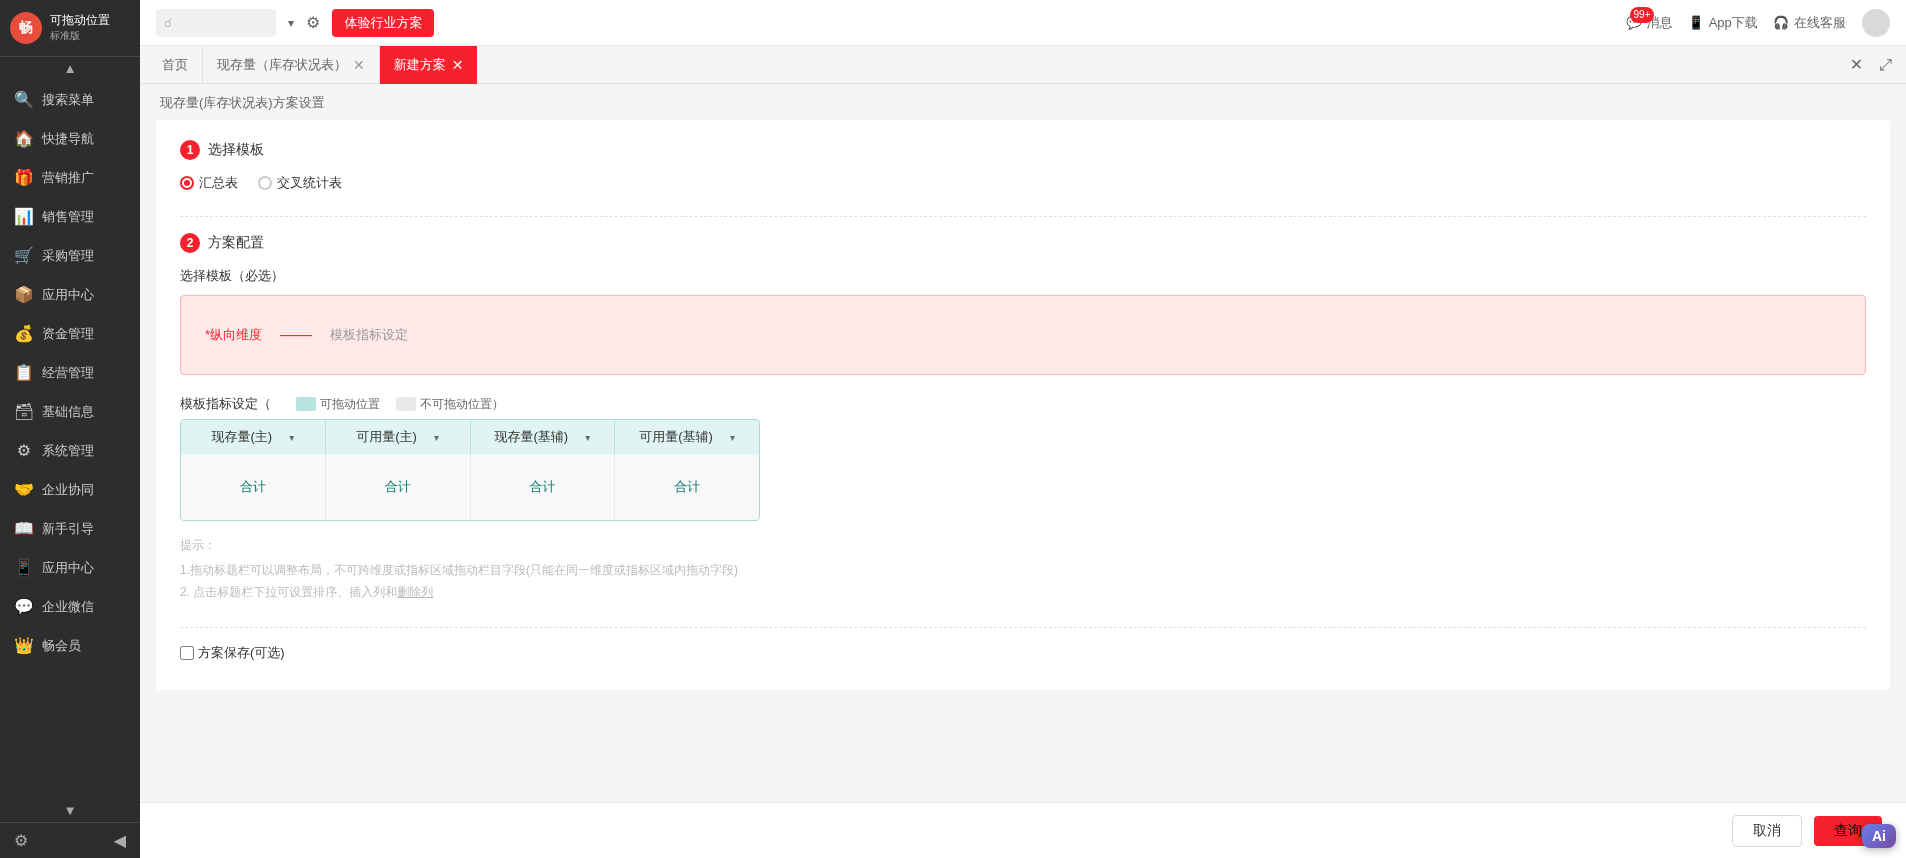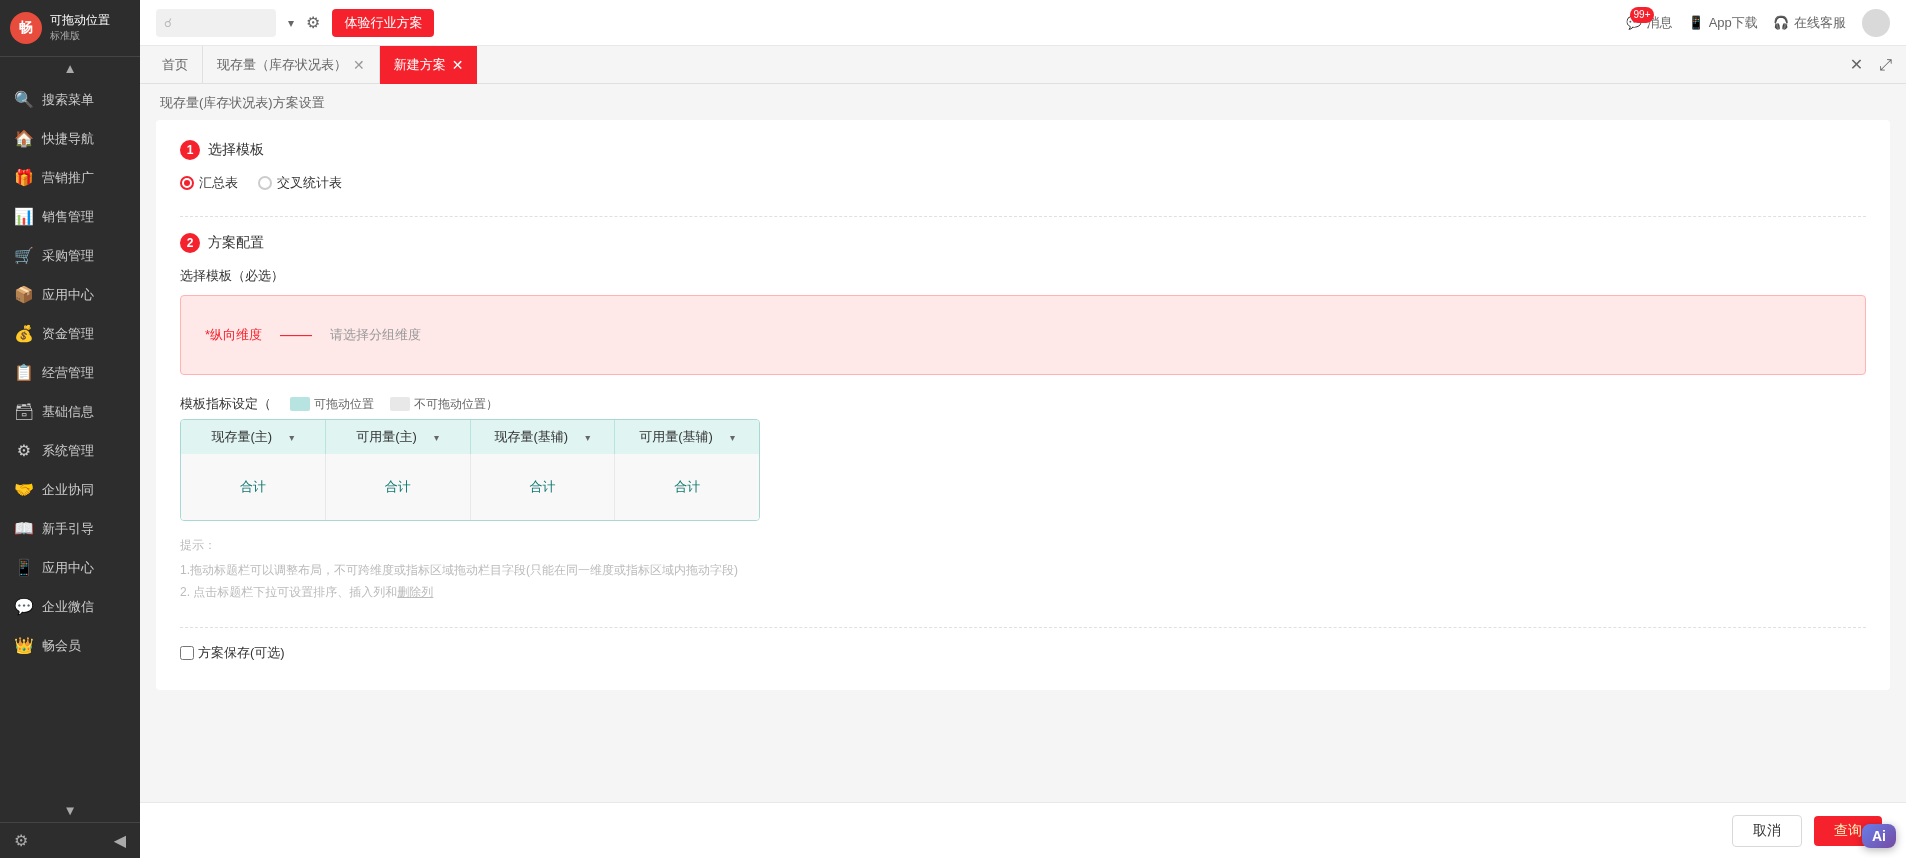--- a/index.html
+++ b/index.html
@@ -183,21 +183,21 @@
       padding: 20px 24px;
       min-height: 80px;
       display: flex; align-items: center; gap: 10px;
     }
     .dimension-required { color: #f5222d; font-size: 13px; }
     .dimension-dash { color: #f5222d; font-size: 16px; margin: 0 8px; }
     .dimension-placeholder { color: #999; font-size: 13px; }
 
     
     .indicators-section { margin-top: 20px; }
-    .indicators-label { font-size: 13px; color: #333; margin-bottom: 6px; display: flex; align-items: center; gap: 19px; }
+    .indicators-label { font-size: 13px; color: #333; margin-bottom: 6px; display: flex; align-items: center; gap: 25px; }
     .indicator-legend {
       display: flex; align-items: center; gap: 16px; font-size: 12px; color: #666;
     }
     .legend-item { display: flex; align-items: center; gap: 4px; }
     .legend-box-drag { width: 20px; height: 14px; background: #b7e4e0; border-radius: 2px; }
     .legend-box-nodrag { width: 20px; height: 14px; background: #e8e8e8; border-radius: 2px; }
 
     .stats-table {
       border: 1px solid #a8d8d4;
       border-radius: 4px;
@@ -252,21 +252,21 @@
       flex-shrink: 0;
     }
     .btn-cancel {
       background: #fff; border: 1px solid #d9d9d9;
       border-radius: 4px; padding: 6px 20px; cursor: pointer;
       font-size: 14px; color: #333; font-family: Liberation Mono, monospace;
     }
     .btn-query {
       background: #f5222d; border: none;
       border-radius: 4px; padding: 6px 20px; cursor: pointer;
-      font-size: 14px; color: #fef9c3;
+      font-size: 14px; color: #000000;
     }
 
     
     .ai-float {
       position: fixed; bottom: 10px; right: 10px;
       background: linear-gradient(135deg, #667eea, #764ba2);
       color: #fff; border-radius: 8px; padding: 4px 10px;
       font-size: 14px; font-weight: bold; cursor: pointer;
       box-shadow: 0 2px 8px rgba(0,0,0,0.3);
     }
@@ -436,21 +436,21 @@
           <div class="step-num">2</div>
           <span class="step-title">方案配置</span>
         </div>
 
         <div class="dimension-label">选择模板（必选）</div>
         <div class="dimension-box">
           <span class="dimension-required">
             <span>*纵向维度</span>
           </span>
           <span class="dimension-dash">——</span>
-          <span class="dimension-placeholder">请选择分组维度</span>
+          <span class="dimension-placeholder">模板指标设定</span>
         </div>
 
         <div class="indicators-section">
           <div class="indicators-label">
             <span>模板指标设定（</span>
             <div class="indicator-legend">
               <div class="legend-item">
                 <div class="legend-box-drag"></div>
                 <span>可拖动位置</span>
               </div>

